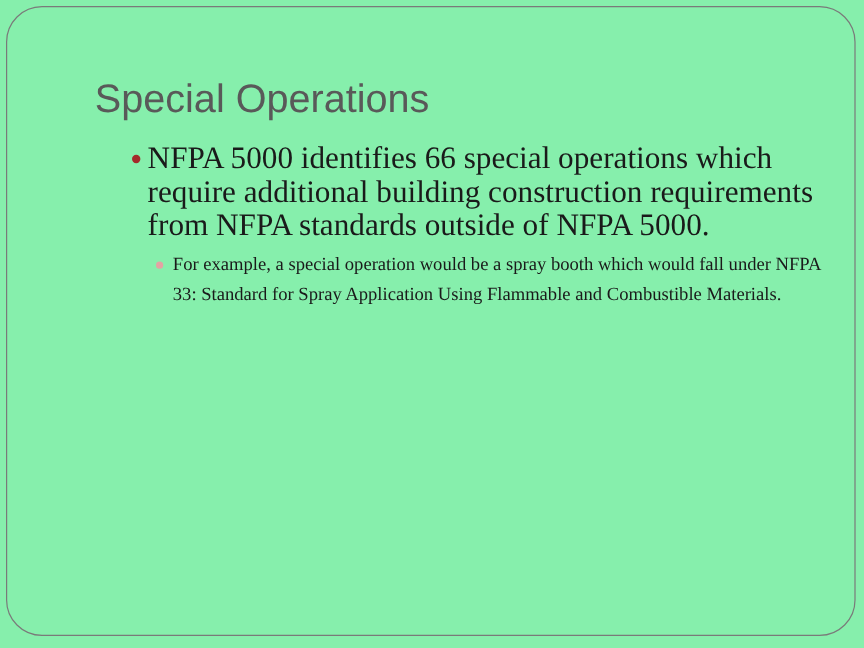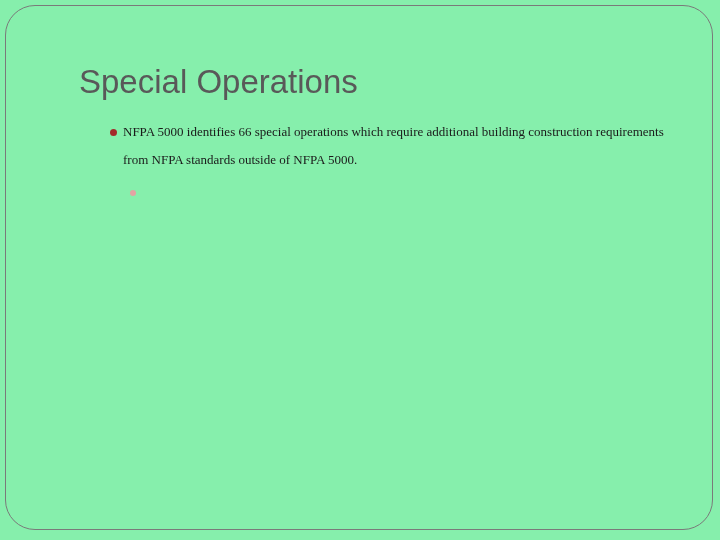--- a/index.html
+++ b/index.html
@@ -40,21 +40,21 @@
     .body {
       position: absolute;
       left: 105px;
       top: 118px;
       width: 580px;
     }
     .bullet-1 {
       position: relative;
       padding-left: 18px;
       font-family: "Liberation Serif", serif;
-      font-size: 13px;
+      font-size: 26px;
       line-height: 28px;
       color: #1a1a1a;
     }
     .bullet-1 .dot {
       position: absolute;
       left: 5px;
       top: 11px;
       width: 7px;
       height: 7px;
       border-radius: 50%;
@@ -89,15 +89,16 @@
 
   <div class="title">Special Operations</div>
 
   <div class="body">
     <div class="bullet-1">
       <span class="dot"></span>
       <span>NFPA 5000 identifies 66 special operations which require additional building construction requirements from NFPA standards outside of NFPA 5000.</span>
     </div>
     <div class="bullet-2">
       <span class="dot"></span>
+      <span>For example, a special operation would be a spray booth which would fall under NFPA 33: Standard for Spray Application Using Flammable and Combustible Materials.</span>
     </div>
   </div>
 </div>
 
 </body></html>

